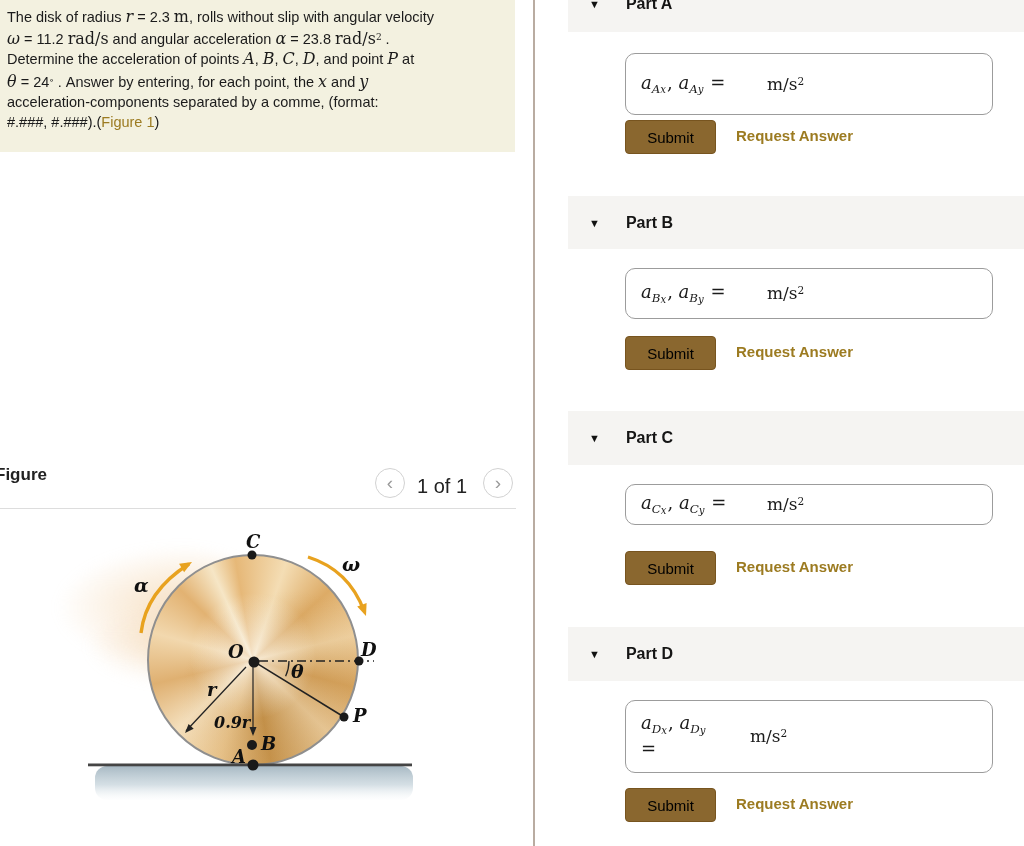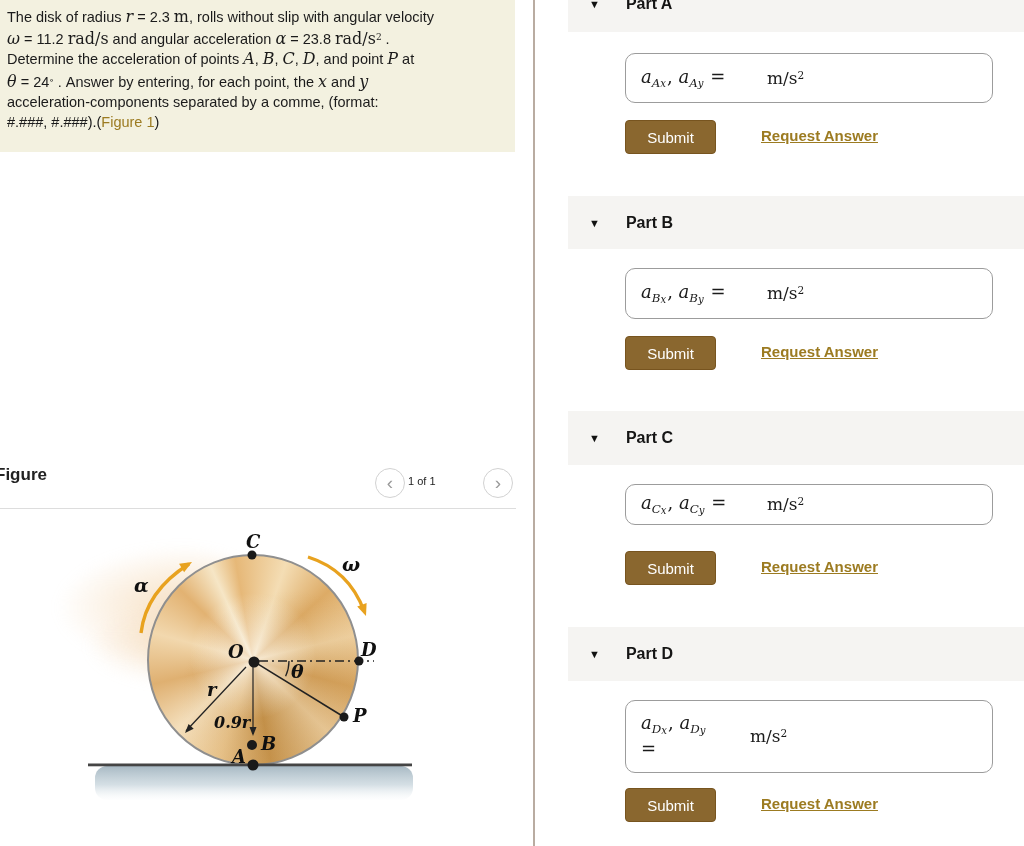--- a/index.html
+++ b/index.html
@@ -13,21 +13,21 @@
   .problem-box{position:absolute;left:0;top:0;width:515px;height:152px;background:#f3f1e0;
                box-sizing:border-box;padding:7px 6px 0 7px;font-size:14.5px;line-height:20px;}
   .problem-box .seg-rm,.problem-box .seg-mi{font-size:1.1em;}
 
   .fig-heading{position:absolute;left:-5px;top:465px;font-size:17px;font-weight:bold;color:#222;}
   .nav-circle{position:absolute;top:468px;width:30px;height:30px;border:1px solid #d2d2d2;border-radius:50%;
               background:#fff;color:#9a9a9a;font-size:19px;line-height:27px;text-align:center;box-sizing:border-box;
               cursor:pointer;user-select:none;}
   .nav-prev{left:375px;}
   .nav-next{left:483px;}
-  .page-indicator{position:absolute;left:408px;top:475px;width:68px;text-align:left;font-size:11px;color:#222;}
+  .page-indicator{position:absolute;left:408px;top:475px;width:68px;text-align:center;font-size:20px;color:#222;}
   .fig-rule{position:absolute;left:0;top:508px;width:516px;height:1px;background:#ddd;}
 
   
   .figure-canvas{position:absolute;left:0;top:515px;width:533px;height:331px;}
   .smear{position:absolute;border-radius:50%;filter:blur(6px);}
   .smear.s1{left:55px;top:30px;width:215px;height:125px;
             background:radial-gradient(ellipse at 62% 50%, rgba(242,205,158,.65), rgba(242,205,158,0) 70%);}
   .smear.s2{left:88px;top:92px;width:180px;height:80px;
             background:radial-gradient(ellipse at 60% 50%, rgba(240,200,150,.5), rgba(240,200,150,0) 72%);}
   .disk{position:absolute;left:147px;top:39px;width:212px;height:212px;border-radius:50%;
@@ -53,23 +53,23 @@
   .part-title{font-size:16px;font-weight:bold;color:#151515;}
 
   .answer-box{position:absolute;left:90px;width:368px;border:1px solid #9c9c9c;border-radius:10px;
               background:#fff;box-sizing:border-box;display:flex;align-items:center;padding-left:15px;
               font-size:18px;cursor:text;}
   .math-label{line-height:1.35;}
   .units{position:absolute;left:141px;font-size:17px;}
   .units.d-units{left:124px;}
 
   .submit{position:absolute;left:90px;width:91px;height:34px;background:#8a672f;border:1px solid #77541f;
-          border-radius:4px;color:#ffffff;font-size:15px;font-family:"Liberation Sans",sans-serif;cursor:pointer;}
-  .request{position:absolute;left:226px;font-size:15px;font-weight:bold;color:#9c7b21;
-           text-decoration:underline;cursor:pointer;}
+          border-radius:4px;color:#000000;font-size:15px;font-family:"Liberation Sans",sans-serif;cursor:pointer;}
+  .request{position:absolute;left:201px;font-size:15px;font-weight:bold;color:#9c7b21;
+           cursor:pointer;}
 
   
   .seg-sans{font-family:"Liberation Sans",sans-serif;}
   .seg-rm{font-family:"DejaVu Serif",serif;}
   .seg-mi{font-family:"DejaVu Serif",serif;font-style:italic;}
   .seg-sup{font-family:"DejaVu Serif",serif;font-size:0.62em;vertical-align:0.5em;}
   .seg-sub{font-family:"DejaVu Serif",serif;font-style:italic;font-size:0.66em;vertical-align:-0.3em;}
   .seg-sub2{font-family:"DejaVu Serif",serif;font-style:italic;font-size:0.56em;vertical-align:-0.45em;margin-right:1px;}
   .seg-link{color:#9c7b21;cursor:pointer;}
 </style>
@@ -152,21 +152,21 @@
   </div>
 
   <div class="v-divider"></div>
 
   <div class="right">
 
     <div class="part-band" style="top:-24px;height:56px;">
       <span class="tri">▼</span>
       <span class="part-title">Part A</span>
     </div>
-    <div class="answer-box" style="top:53px;height:50px;">
+    <div class="answer-box" style="top:53px;height:62px;">
       <span class="math-label"><span class="seg-mi">a</span><span class="seg-sub">A</span><span class="seg-sub2">x</span><span class="seg-rm">, </span><span class="seg-mi">a</span><span class="seg-sub">A</span><span class="seg-sub2">y</span><span class="seg-rm"> =</span></span>
       <span class="units"><span class="seg-rm">m/s</span><span class="seg-sup">2</span></span>
     </div>
     <button class="submit" style="top:120px;">Submit</button>
     <a class="request" style="top:127px;">Request Answer</a>
 
     <div class="part-band" style="top:196px;height:53px;">
       <span class="tri">▼</span>
       <span class="part-title">Part B</span>
     </div>

